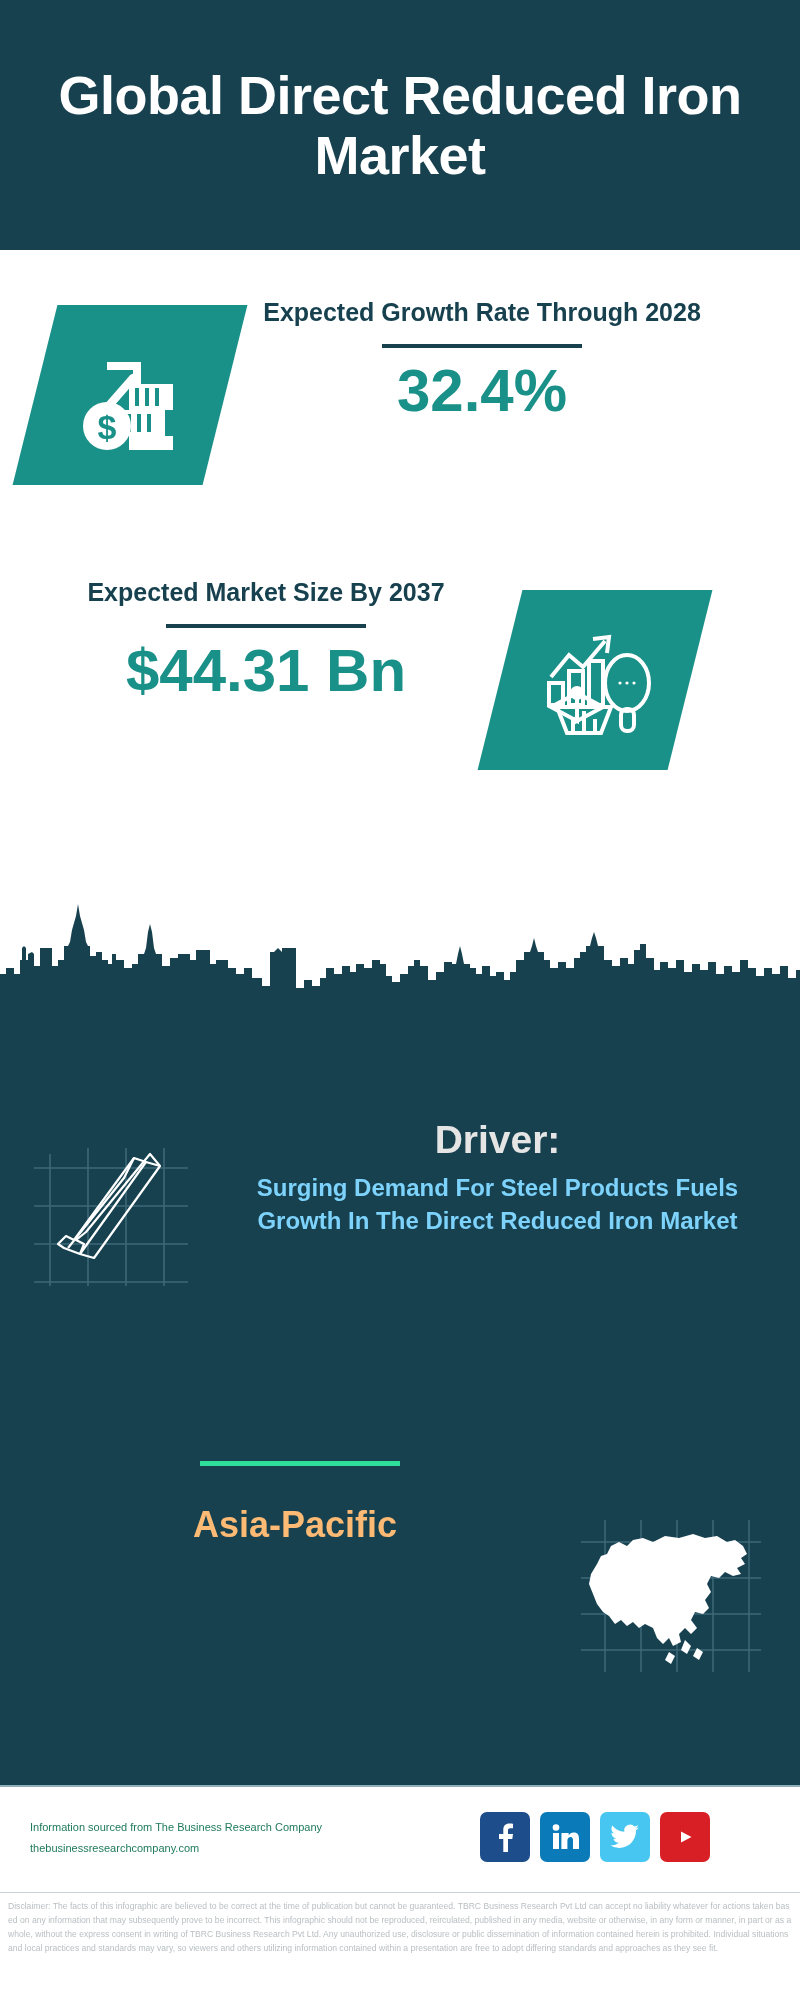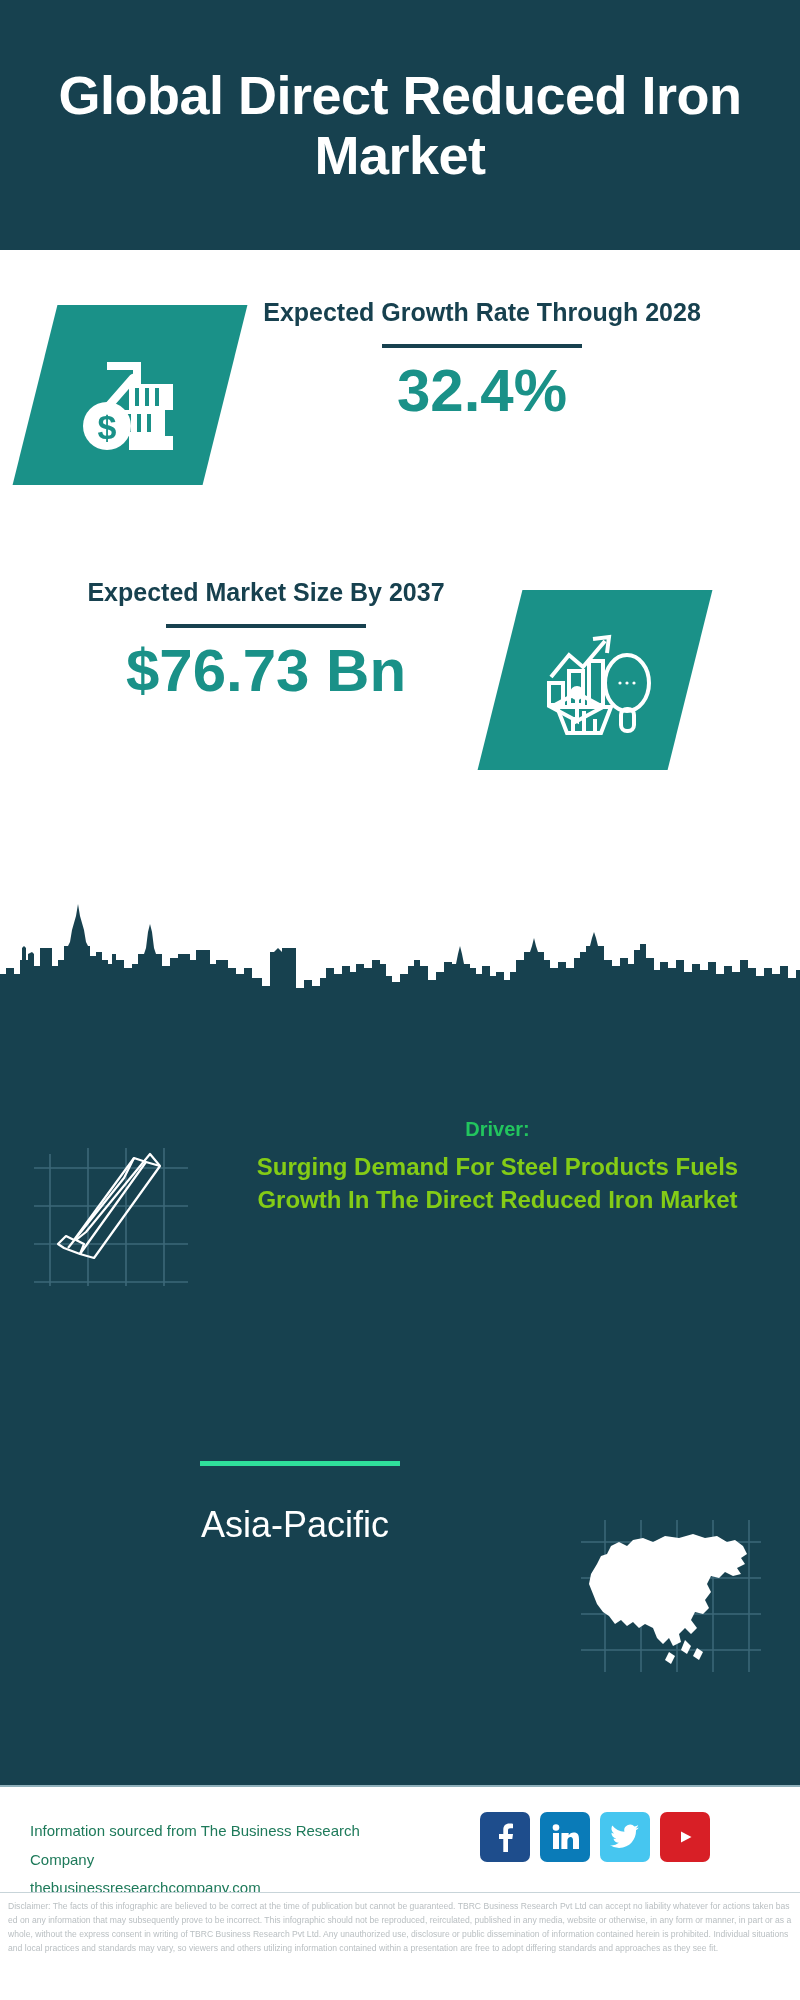--- a/index.html
+++ b/index.html
@@ -61,44 +61,44 @@
   }
   .skyline {
     position:absolute; left:0; top:-108px; width:800px; height:110px;
     display:block;
   }
 
   .driver-block { position:absolute; left:0; top:108px; width:800px; }
   .driver-icon { position:absolute; left:28px; top:18px; width:180px; height:160px; }
   .driver-text { position:absolute; left:225px; top:0px; width:545px; text-align:center; }
   .driver-head {
-    color:#22c55e; font-size:20px; font-weight:bold; margin-bottom:10px;
+    color:#e5e5e5; font-size:39px; font-weight:bold; margin-bottom:10px;
   }
   .driver-body {
-    color:#84cc16; font-size:24px; font-weight:bold; line-height:1.36;
+    color:#7dd3fc; font-size:24px; font-weight:bold; line-height:1.36;
   }
 
   .mid-rule {
     position:absolute; left:200px; top:451px; width:200px; height:5px; background:#2fe09b;
   }
 
   .region-block { position:absolute; left:0; top:492px; width:800px; }
   .region-text { position:absolute; left:30px; top:0; width:530px; text-align:center; }
-  .region-name { color:#ffffff; font-size:36px; font-weight:normal; line-height:1.25; }
+  .region-name { color:#fdba74; font-size:36px; font-weight:bold; line-height:1.25; }
   .region-sub  { color:#ffffff; font-size:30px; line-height:1.3; }
   .region-map { position:absolute; left:575px; top:14px; width:190px; height:160px; }
 
   
   .footer {
     position:absolute; left:0; top:1785px; width:800px; height:107px;
     background:#ffffff; border-top:2px solid #8fb0bb;
     display:flex; align-items:center;
   }
   .footer-src { position:absolute; left:30px; top:30px; width:360px; }
-  .footer-line { color:#1e7a5a; font-size:15px; line-height:1.9; }
+  .footer-line { color:#1e7a5a; font-size:11px; line-height:1.9; }
   .social { position:absolute; left:480px; top:25px; display:flex; gap:10px; }
   .sicon {
     width:50px; height:50px; border-radius:7px;
     display:flex; align-items:center; justify-content:center;
     color:#fff;
   }
   .s-fb { background:#1e4d8c; }
   .s-li { background:#0a7bb8; }
   .s-tw { background:#46c6f0; }
   .s-yt { background:#d81f26; }
@@ -148,21 +148,21 @@
     </div>
     <div class="stat-text stat-a">
       <div class="stat-label">Expected Growth Rate Through 2028</div>
       <div class="stat-rule"></div>
       <div class="stat-value">32.4%</div>
     </div>
 
     <div class="stat-text stat-b">
       <div class="stat-label">Expected Market Size By 2037</div>
       <div class="stat-rule"></div>
-      <div class="stat-value">$76.73 Bn</div>
+      <div class="stat-value">$44.31 Bn</div>
     </div>
     <div class="parallelogram pg-b">
       <div class="pg-inner">
         <svg width="120" height="118" viewBox="0 0 120 118" fill="none" stroke="#ffffff" stroke-width="4">
 
           <polyline points="16,56 34,34 48,46 70,20" fill="none"></polyline>
           <polyline points="58,18 74,16 72,32" fill="none"></polyline>
 
           <rect x="14" y="62" width="14" height="22"></rect>
           <rect x="34" y="50" width="14" height="34"></rect>

